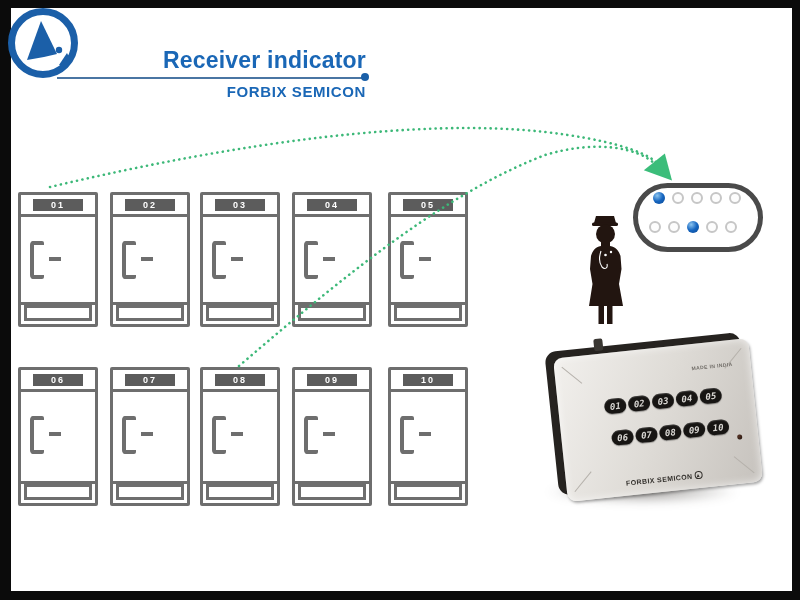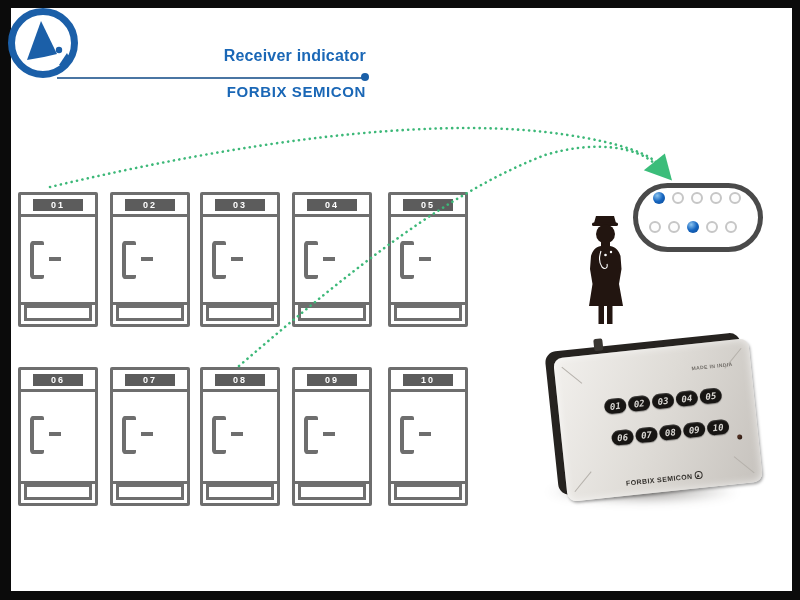--- a/index.html
+++ b/index.html
@@ -6,21 +6,21 @@
   .stage{position:relative;width:800px;height:600px;background:#ffffff;overflow:hidden;
          font-family:"Liberation Sans",sans-serif;}
   .frame{position:absolute;inset:0;border-top:8px solid #0b0b0b;border-left:11px solid #0b0b0b;
          border-right:8px solid #0b0b0b;border-bottom:9px solid #0b0b0b;pointer-events:none;z-index:50;}
 
   
   .logo{position:absolute;left:8px;top:8px;width:70px;height:70px;border-radius:50%;
         border:7px solid #1b5fa8;background:#fff;box-sizing:border-box;z-index:60;}
   .logo svg{position:absolute;left:2px;top:2px;}
   .title{position:absolute;top:47px;left:0;width:366px;text-align:right;
-         font-size:16px;font-weight:bold;color:#1a67b6;letter-spacing:0.2px;}
+         font-size:23px;font-weight:bold;color:#1a67b6;letter-spacing:0.2px;}
   .title-rule{position:absolute;left:57px;top:77px;width:308px;height:2px;background:#4a75a3;}
   .title-dot{position:absolute;left:361px;top:73px;width:8px;height:8px;border-radius:50%;background:#1a5fa8;}
   .subtitle{position:absolute;top:83px;left:0;width:366px;text-align:right;
             font-size:15px;font-weight:bold;color:#1a67b6;letter-spacing:0.6px;}
 
   
   .door-row{position:absolute;left:0;width:500px;}
   .door{position:absolute;width:80px;box-sizing:border-box;border:3px solid #6e6e6e;
         background:#fff;border-radius:2px;}
   .door-head{height:19px;border-bottom:3px solid #6e6e6e;display:flex;align-items:center;justify-content:center;}

